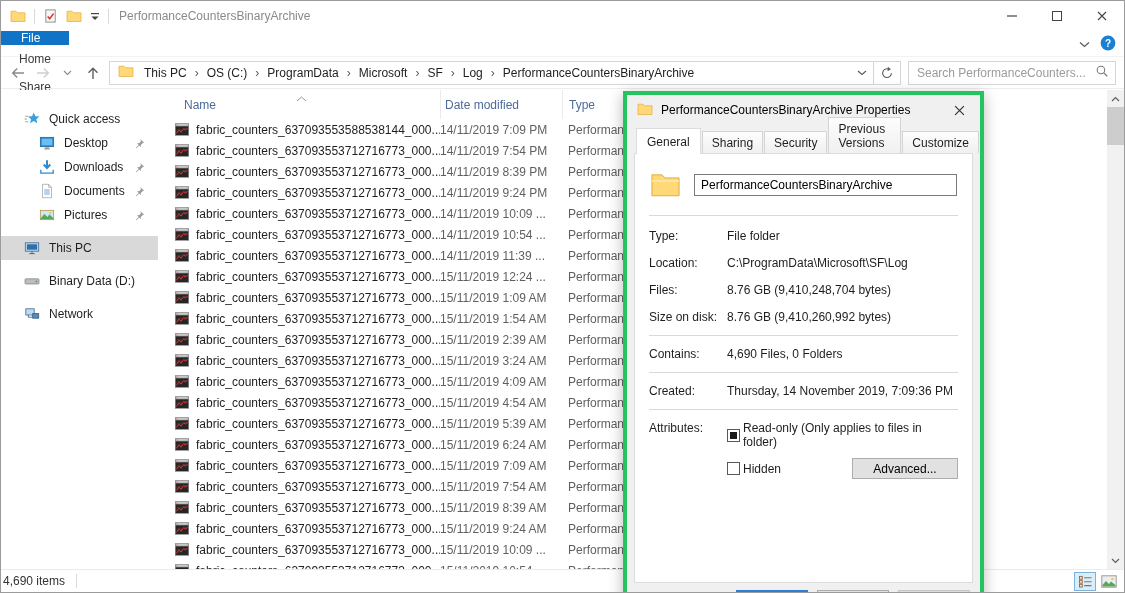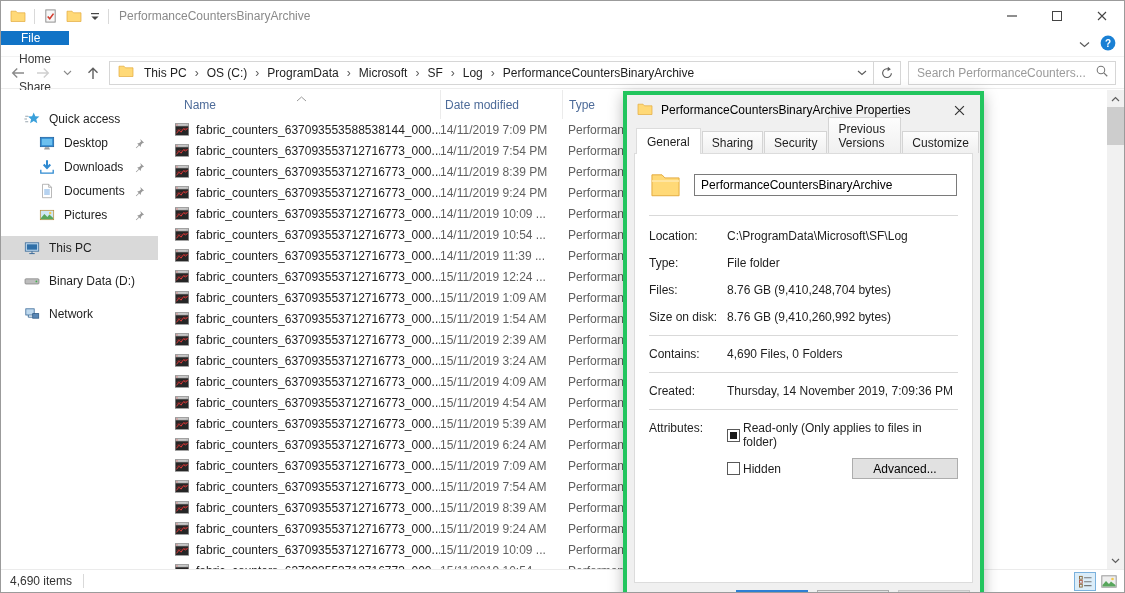--- a/index.html
+++ b/index.html
@@ -66,21 +66,21 @@
   .fdate{width:122px;color:#5f5f5f;white-space:nowrap;overflow:hidden;}
   .ftype{flex:1;color:#5f5f5f;white-space:nowrap;overflow:hidden;padding-left:6px;}
 
   .scroll{width:17px;background:#f1f1f1;display:flex;flex-direction:column;align-items:center;flex-shrink:0;}
   .s-arrow{height:17px;width:17px;display:flex;align-items:center;justify-content:center;}
   .s-thumb{width:17px;height:38px;background:#cdcdcd;}
   .s-track{flex:1;}
 
   
   .statusbar{position:absolute;left:0;right:0;bottom:0;height:23px;display:flex;align-items:center;
-             border-top:1px solid #ebebeb;background:#fff;padding-left:9px;color:#333;}
+             border-top:1px solid #ebebeb;background:#fff;padding-left:2px;color:#333;}
   .sb-sep{width:1px;height:14px;background:#d9d9d9;margin-left:11px;}
   .view-toggles{margin-left:auto;display:flex;align-items:center;gap:2px;padding-right:4px;}
   .vt{width:22px;height:19px;display:flex;align-items:center;justify-content:center;border:1px solid transparent;}
   .vt.selected{background:#dbedf9;border-color:#7ab1dd;}
 
   
   .dialog{position:absolute;left:622px;top:90px;width:361px;height:532px;background:#f0f0f0;
           border:4px solid #22c55e;box-shadow:0 4px 14px rgba(0,0,0,.28);z-index:20;}
   .dlg-title{height:30px;display:flex;align-items:center;padding-left:10px;gap:8px;}
   .dlg-title-text{flex:1;color:#000;white-space:nowrap;overflow:hidden;}
@@ -801,26 +801,26 @@
       <div class="name-row">
         <svg width="31" height="31" viewBox="0 0 16 16">
             <path d="M1 13.8V3h5.2l1.5 1.6H15v9.2z" fill="#ffd977" stroke="#e3aa3e" stroke-width=".5"></path>
             <path d="M1 6.2h14" stroke="#ffe9ae" stroke-width=".8"></path>
           </svg>
         <input class="name-input" value="PerformanceCountersBinaryArchive" style="">
       </div>
       <div>
 
       <div class="drow">
+            <span class="dlabel">Type:</span>
+            <span class="dvalue">File folder</span>
+          </div>
+          <div class="drow">
             <span class="dlabel">Location:</span>
             <span class="dvalue">C:\ProgramData\Microsoft\SF\Log</span>
-          </div>
-          <div class="drow">
-            <span class="dlabel">Type:</span>
-            <span class="dvalue">File folder</span>
           </div>
           <div class="drow">
             <span class="dlabel">Files:</span>
             <span class="dvalue">8.76 GB (9,410,248,704 bytes)</span>
           </div>
           <div class="drow sep-after">
             <span class="dlabel">Size on disk:</span>
             <span class="dvalue">8.76 GB (9,410,260,992 bytes)</span>
           </div>
           <div class="drow sep-after">

